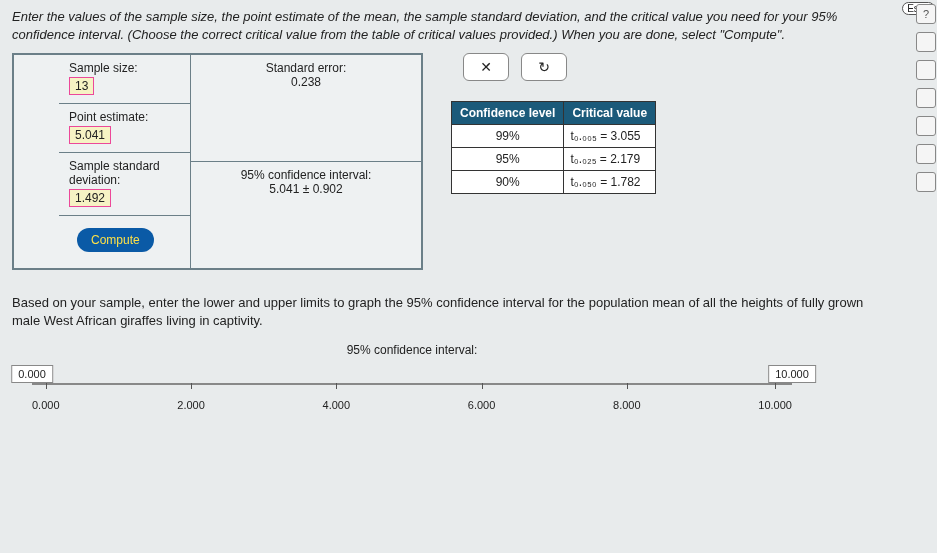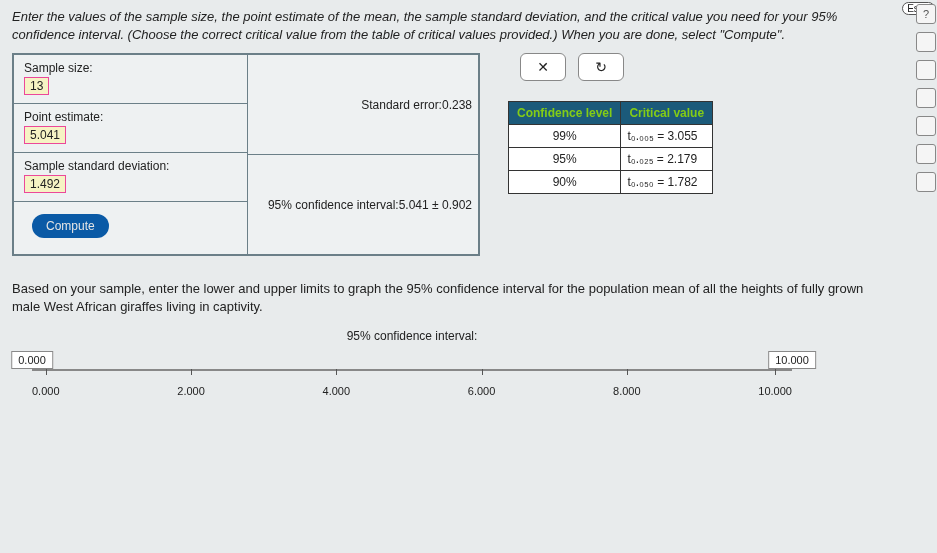--- a/index.html
+++ b/index.html
@@ -14,52 +14,52 @@
     position: relative;
     padding: 8px 12px;
   }
   .instruction { font-size: 13px; line-height: 1.35; margin-bottom: 10px; padding-right: 70px; font-style: italic;}
   .workarea { display: flex; gap: 28px; align-items:flex-start;}
   .calc-panel {
     display:flex;
     border: 2px solid #6b7f88;
     background:#eef1f2;
   }
-  .left-col { border-right:1px solid #6b7f88; width:234px;}
+  .left-col { border-right:1px solid #6b7f88; width:177px;padding-left:45px;}
   .cell {
     border-bottom:1px solid #6b7f88;
     padding:6px 10px 8px 10px;
   }
   .cell:last-child{border-bottom:none;}
   .cell-label{font-size:12px;}
   .value-box{
     display:inline-block;
     background:#f6f3c4;
     border:1px solid #ec4899;
     padding:1px 5px;
     margin-top:2px;
     font-size:12px;
   }
   .right-col{ width:230px; display:flex; flex-direction:column;}
   .rcell{
     flex:1;
     display:flex;
-    flex-direction:row;
+    flex-direction:column;
     align-items:center;
-    justify-content:flex-end;
+    justify-content:flex-start;
     border-bottom:1px solid #6b7f88;
     padding:6px;
     text-align:center;
   }
   .rcell:last-child{border-bottom:none;}
   .rcell .lbl{font-size:12px;}
   .rcell .val{font-size:12px;}
   .compute-btn{
     background:#0a5aa6;
-    color:#e5e5e5;
+    color:#fde047;
     border:none;
     border-radius:14px;
     padding:5px 14px;
     font-size:12px;
     margin:6px 8px 8px 8px;
     cursor:pointer;
   }
   .right-side{display:flex;flex-direction:column;gap:14px;}
   .action-btns{display:flex;gap:12px; margin-left:12px; margin-bottom:6px;}
   .icon-btn{
@@ -74,21 +74,21 @@
   .crit-table{
     border-collapse:collapse;
     background:#fff;
     font-size:12px;
   }
   .crit-table th,.crit-table td{
     border:1px solid #333;
     padding:4px 8px;
     text-align:center;
   }
-  .crit-table th{background:#1b5a7a;color:#84cc16;font-weight:bold;}
+  .crit-table th{background:#1b5a7a;color:#ffffff;font-weight:bold;}
   .crit-table td.cv{ text-align:left; padding-left:6px;}
   .part2{ margin-top:24px; font-size:13px; line-height:1.35; padding-right:60px;}
   .ci-graph{
     margin-top:14px;
     width:800px;
   }
   .ci-title{text-align:center;font-size:12px;margin-bottom:8px;}
   .slider-area{position:relative;height:58px;}
   .track{
     position:absolute; left:20px; right:20px; top:18px;

